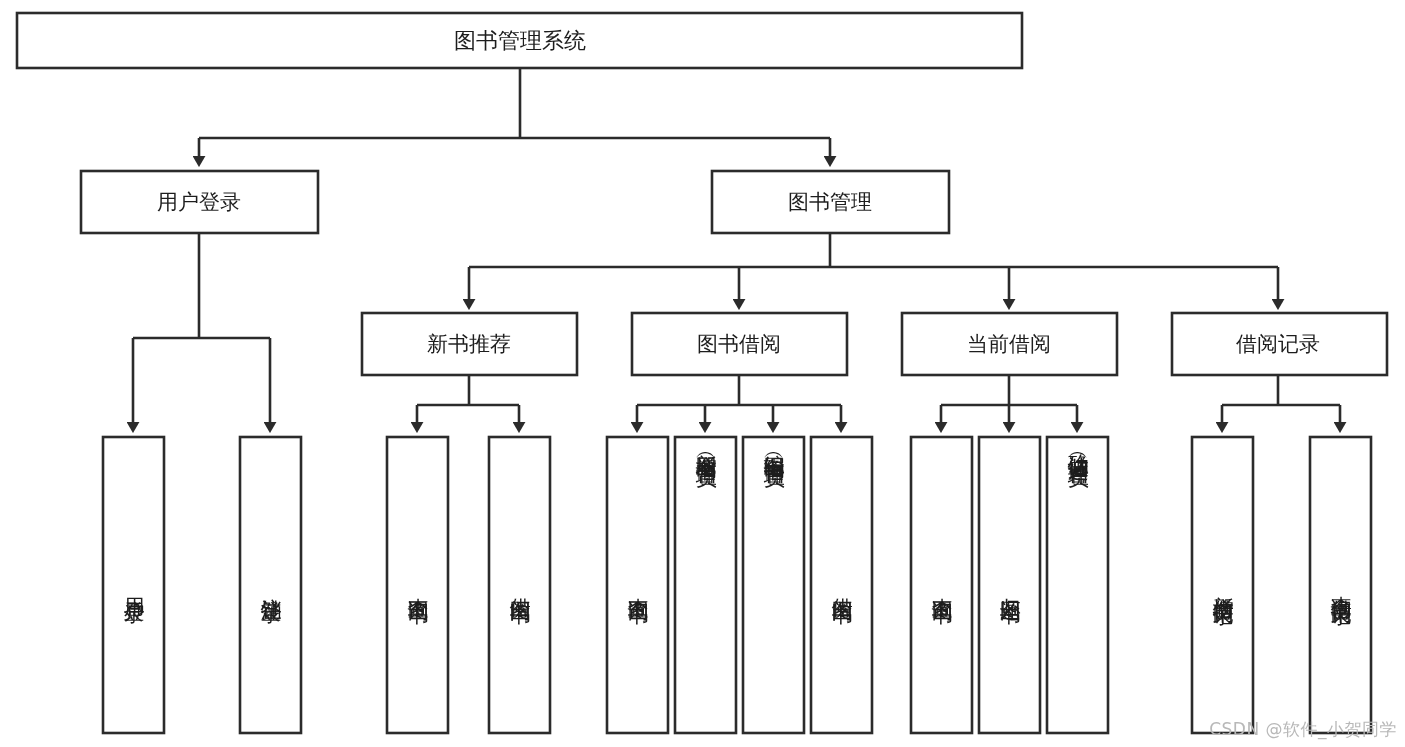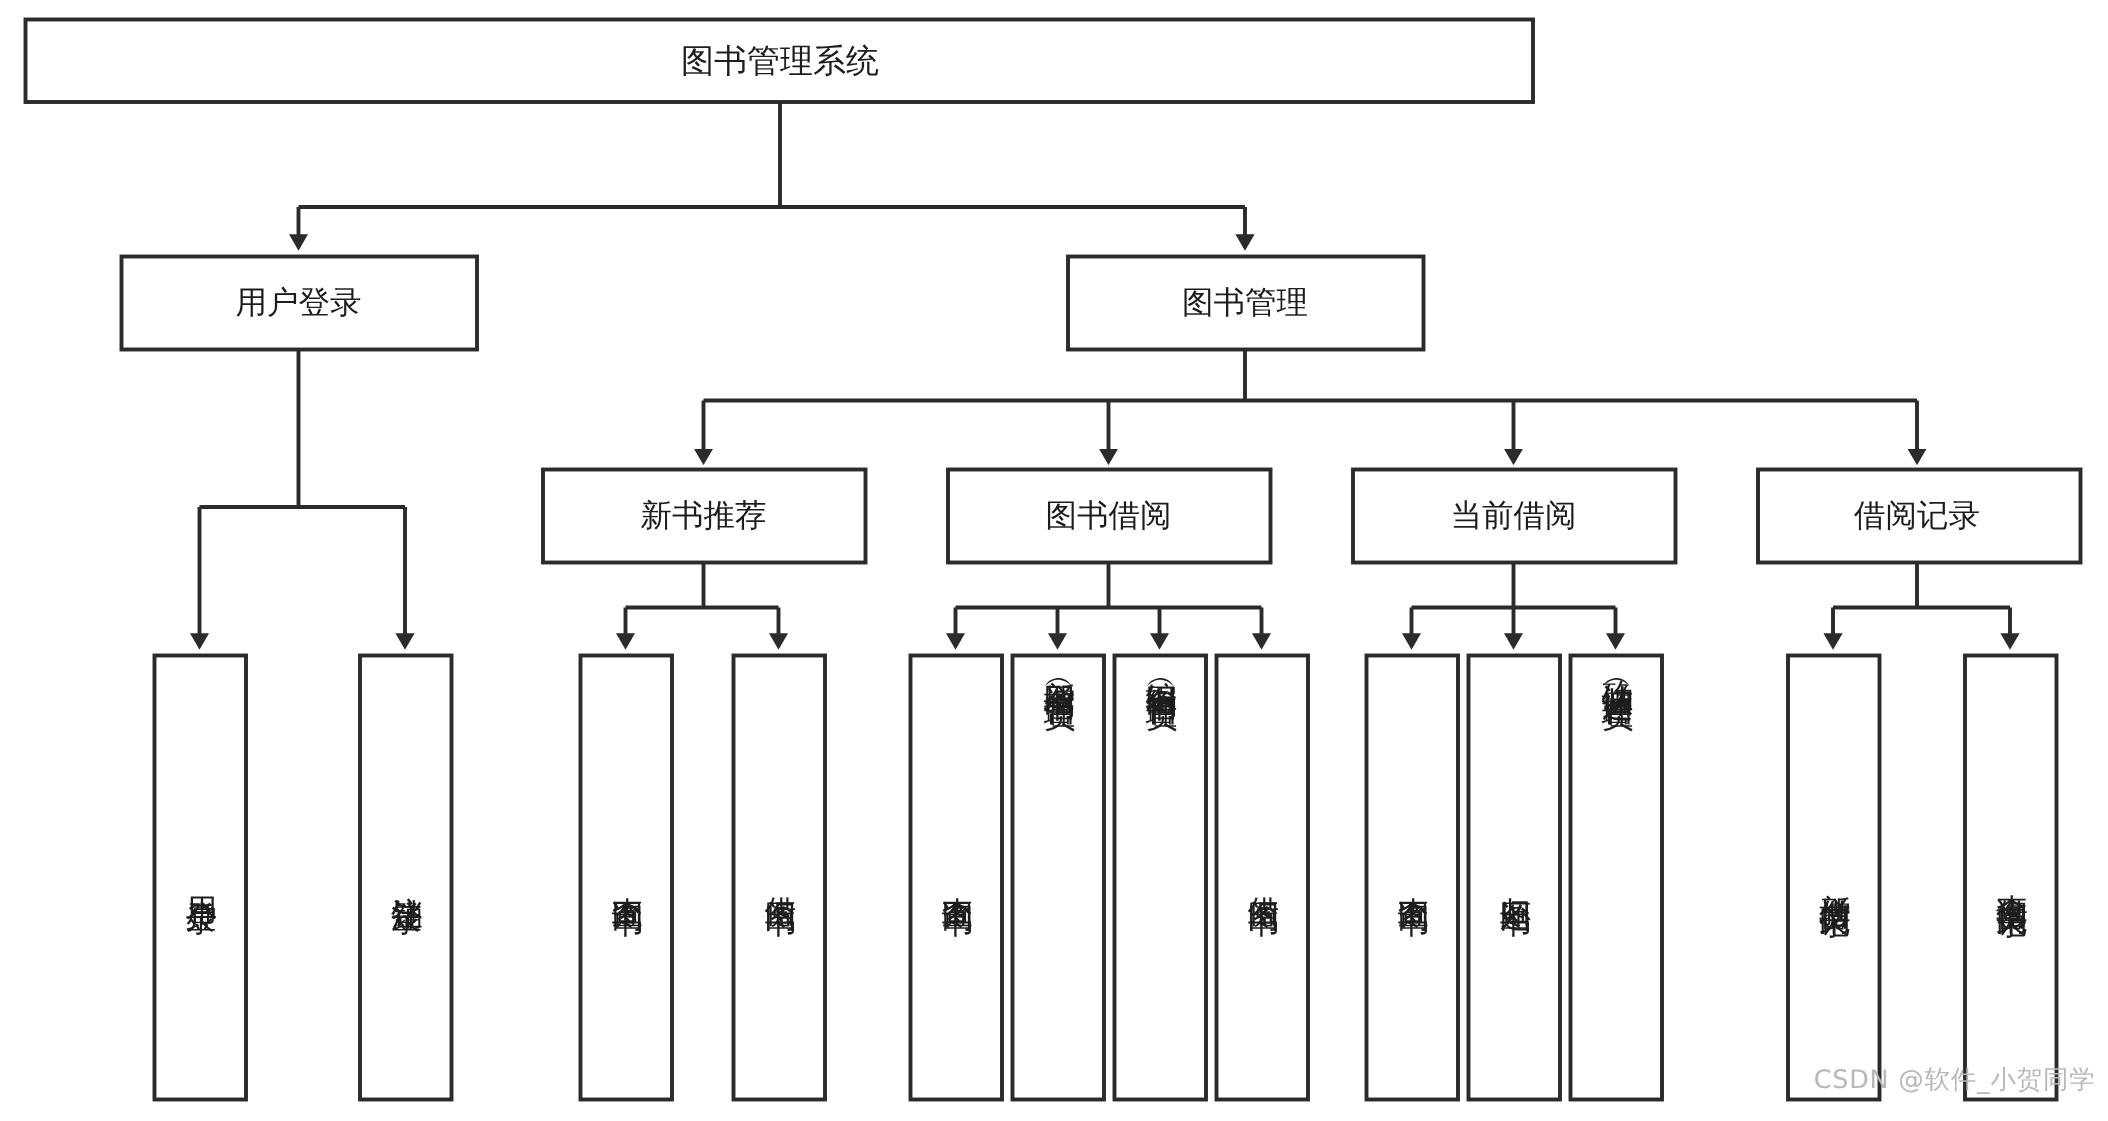--- a/index.html
+++ b/index.html
@@ -66,21 +66,21 @@
     font-size: 21px;
     line-height: 1.12;
     color: #1d1d1d;
     letter-spacing: 2px;
     white-space: nowrap;
     text-align: center;
   }
   .watermark {
     position: absolute;
     right: 8px;
-    bottom: 16px;
+    bottom: 6px;
     font-family: "DejaVu Sans", "Liberation Sans", sans-serif;
     font-size: 17px;
     color: #b8b8b8;
     white-space: nowrap;
     letter-spacing: 0.5px;
   }
 </style>
 </head>
 <body>
 

